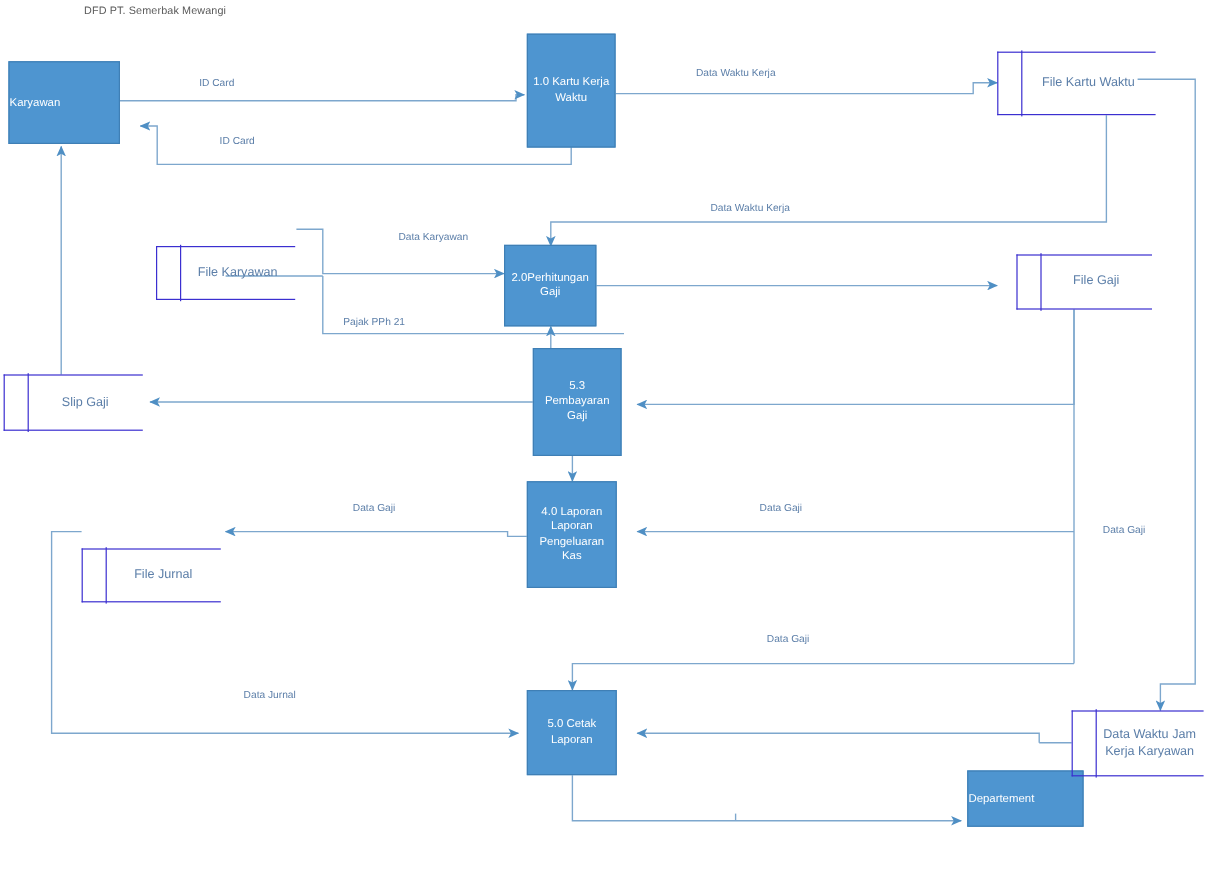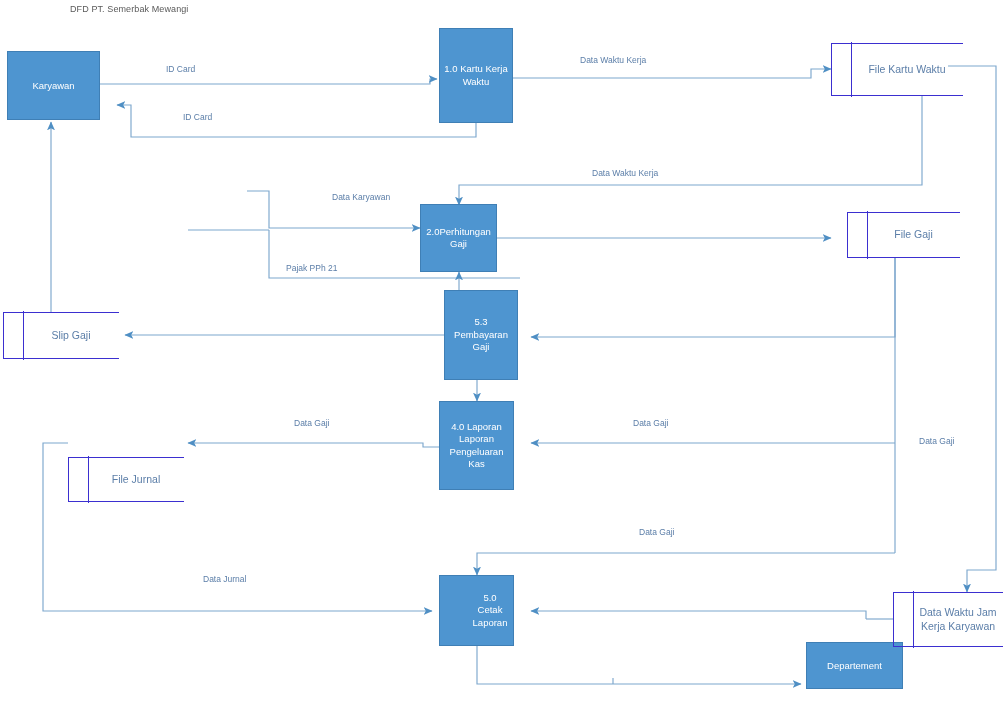--- a/index.html
+++ b/index.html
@@ -34,21 +34,20 @@
   }
   
   .entity {
     position: absolute;
     background: #4e95d0;
     border: 1px solid #3f7fb5;
     color: #ffffff;
     font-size: 9.5px;
     display: flex;
     align-items: center;
-    justify-content: center;
     text-align: center;
     box-sizing: border-box;
     line-height: 1.25;
   }
   
   .process {
     position: absolute;
     box-sizing: border-box;
     border: 1px solid #3f7fb5;
     background: #4e95d0;
@@ -196,30 +195,34 @@
   <div class="process" style="left:444px; top:290px; width:74px; height:90px;">
     <div class="phead" style="height:22px;"></div>
     <div class="pbody">5.3 Pembayaran Gaji</div>
   </div>
 
   <div class="process" style="left:439px; top:401px; width:75px; height:89px;">
     <div class="phead" style="height:11px;"></div>
     <div class="pbody">4.0 Laporan Laporan Pengeluaran Kas</div>
   </div>
 
-  <div class="process" style="left:439px; top:575px; width:75px; height:71px;gap:27px;">
+  <div class="process" style="left:439px; top:575px; width:75px; height:71px;">
     <div class="phead" style="height:21px;"></div>
     <div class="pbody">5.0 Cetak Laporan</div>
   </div>
 
   <div class="store" style="left:831px; top:43px; width:132px; height:53px;padding-left:22px;">
     <div class="sdiv"></div>
     <div class="slabel">File Kartu Waktu</div>
   </div>
 
+  <div class="store" style="left:130px; top:205px; width:116px; height:45px;">
+    <div class="sdiv"></div>
+    <div class="slabel">File Karyawan</div>
+  </div>
 
   <div class="store" style="left:847px; top:212px; width:113px; height:46px;">
     <div class="sdiv"></div>
     <div class="slabel">File Gaji</div>
   </div>
 
   <div class="store" style="left:3px; top:312px; width:116px; height:47px;">
     <div class="sdiv"></div>
     <div class="slabel">Slip Gaji</div>
   </div>

